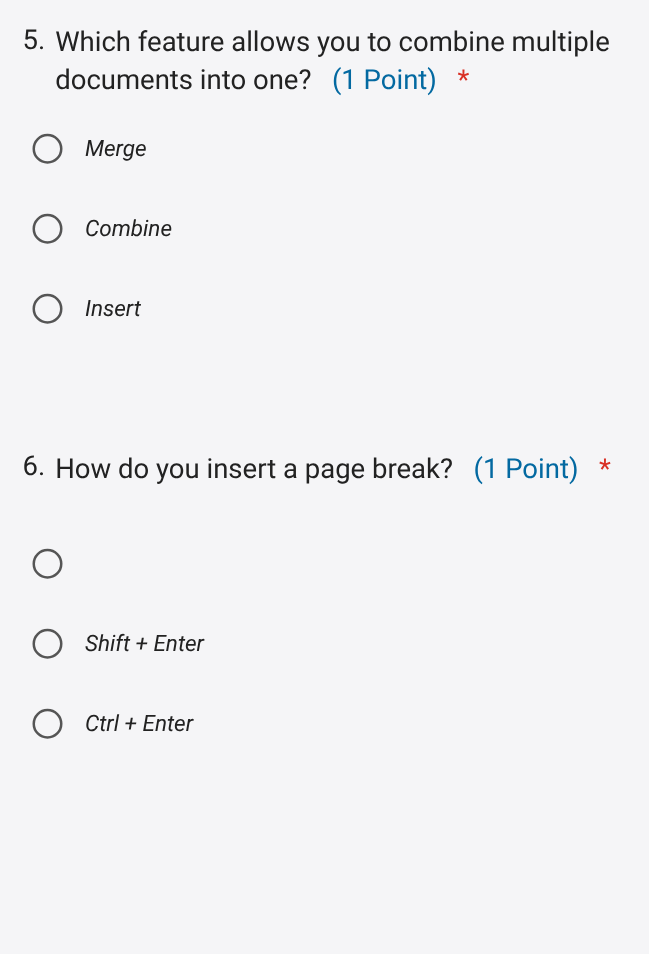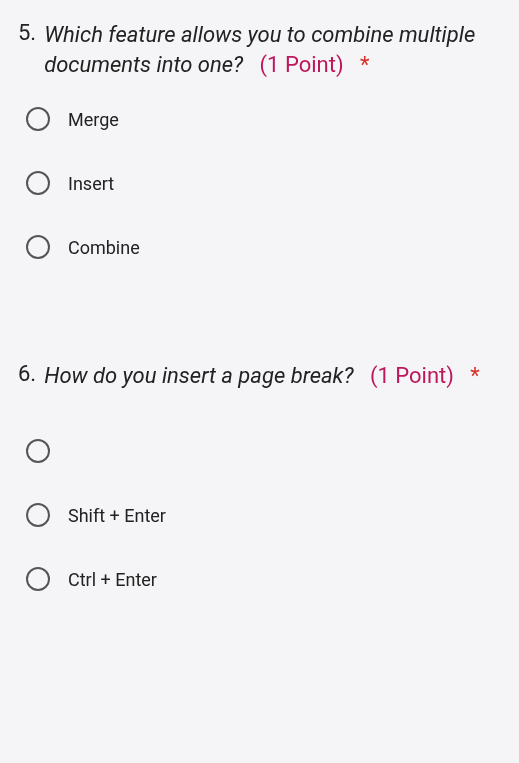--- a/index.html
+++ b/index.html
@@ -28,31 +28,31 @@
       margin-right: 8px;
       flex-shrink: 0;
     }
     .question-text-wrapper {
       font-size: 22px;
       color: #222;
       line-height: 1.35;
     }
     .question-text {
       color: #222;
-      font-style: italic;
     }
     .points {
-      color: #be185d;
+      color: #0369a1;
       margin-top: 20px;
     }
     .required {
       color: #d93025;
     }
     .options {
       padding-left: 8px;
+      font-style: italic;
     }
     .option {
       display: flex;
       align-items: center;
       margin-bottom: 40px;
       cursor: pointer;
     }
     .radio {
       width: 24px;
       height: 24px;
@@ -84,25 +84,25 @@
       <span class="required">*</span>
     </div>
   </div>
   <div class="options">
     <div class="option">
       <span class="radio"></span>
       <span class="option-label">Merge</span>
     </div>
     <div class="option">
       <span class="radio"></span>
-      <span class="option-label">Insert</span>
+      <span class="option-label">Combine</span>
     </div>
     <div class="option">
       <span class="radio"></span>
-      <span class="option-label">Combine</span>
+      <span class="option-label">Insert</span>
     </div>
   </div>
 </div>
 
 <div class="divider-space"></div>
 
 <div class="question-block">
   <div class="question-header" style="margin-bottom:48px;">
     <span class="question-number">6.</span>
     <div class="question-text-wrapper">

